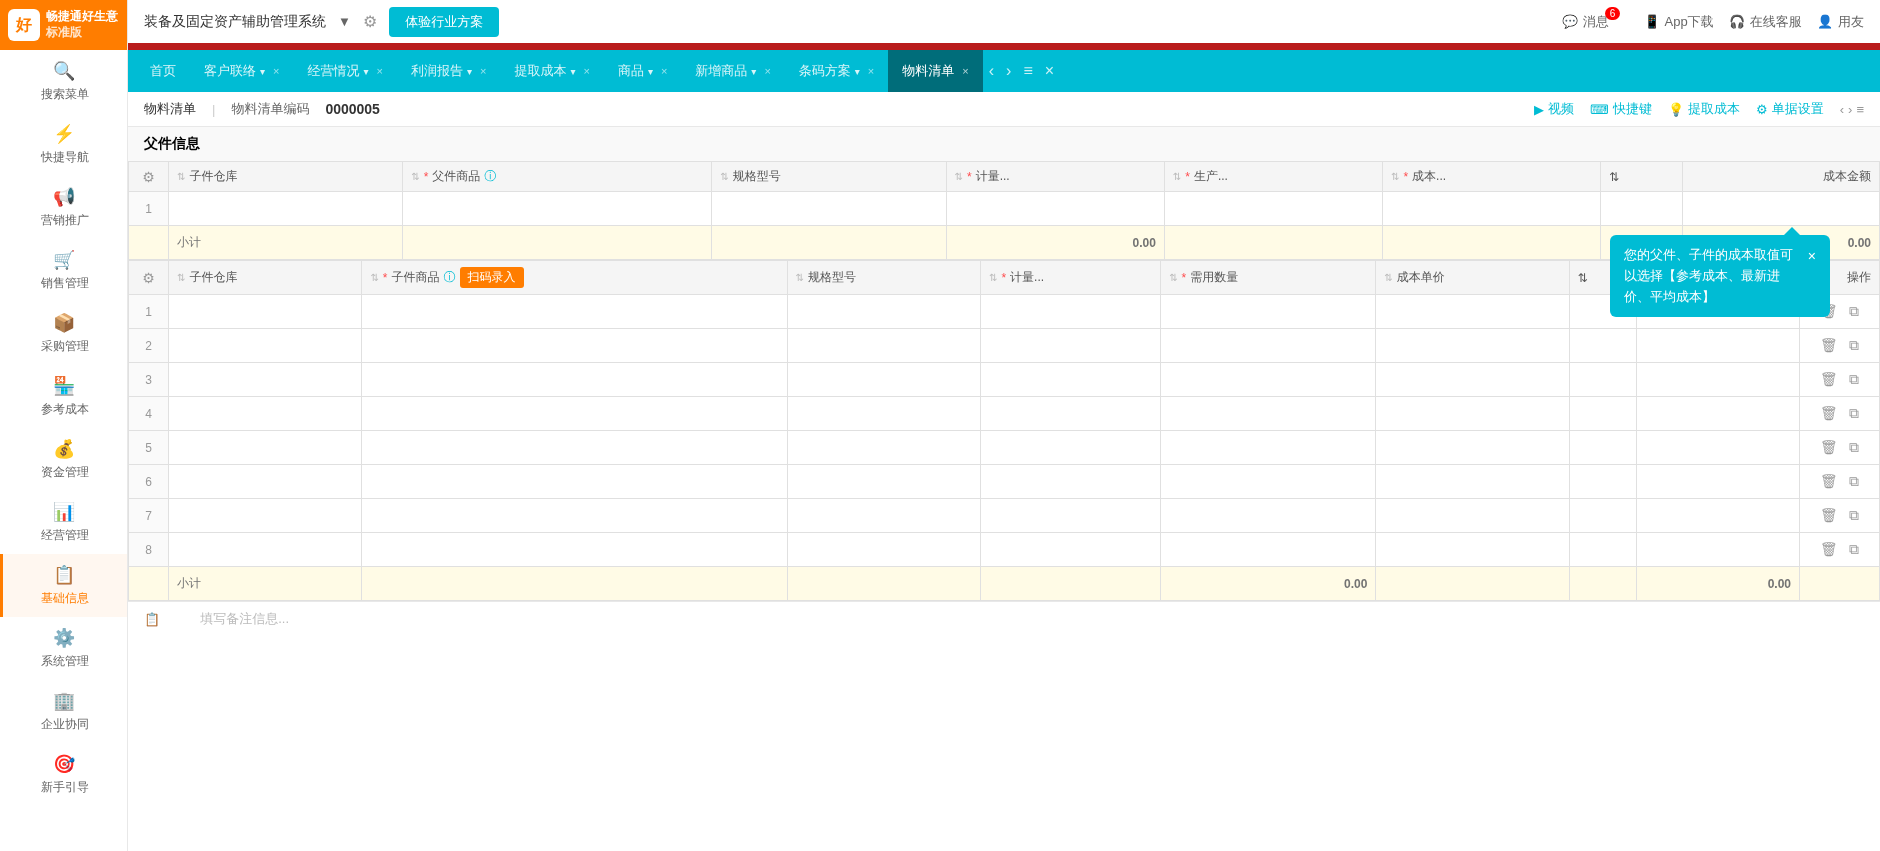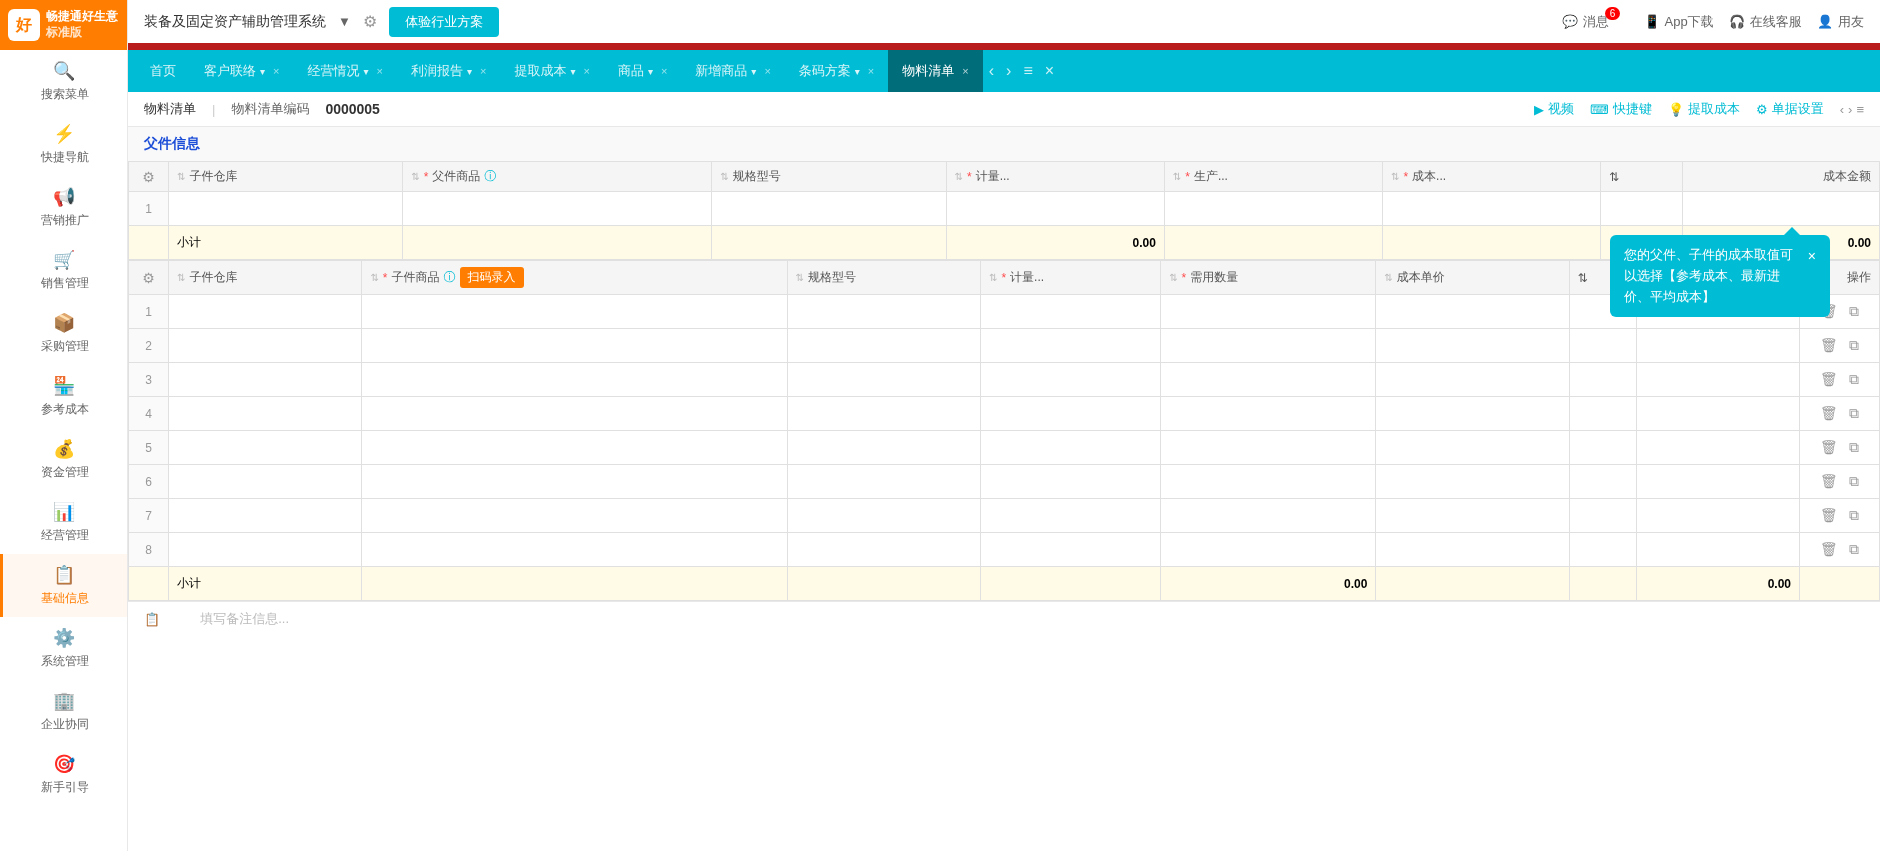--- a/index.html
+++ b/index.html
@@ -136,21 +136,21 @@
       overflow-y: auto;
       background: #fff;
       padding: 0;
     }
 
     
     .section-header {
       padding: 8px 16px;
       font-size: 14px;
       font-weight: bold;
-      color: #1d4ed8;
+      color: #000000;
       background: #f9f9f9;
     }
 
     
     .data-table {
       width: 100%;
       border-collapse: collapse;
       font-size: 12px;
     }
     .data-table th {
@@ -172,21 +172,21 @@
     .data-table .row-num {
       background: #fafafa;
       text-align: center;
       color: #999;
       width: 40px;
     }
     .data-table .subtotal-row {
       background: #fffbe6;
     }
     .data-table .subtotal-row td {
-      color: #000000;
+      color: #737373;
       font-weight: normal;
     }
     .subtotal-label { color: #666; padding-left: 4px; }
     .subtotal-value { font-weight: bold; }
 
     .gear-icon { color: #999; font-size: 14px; }
 
     
     .action-btn {
       background: none;

